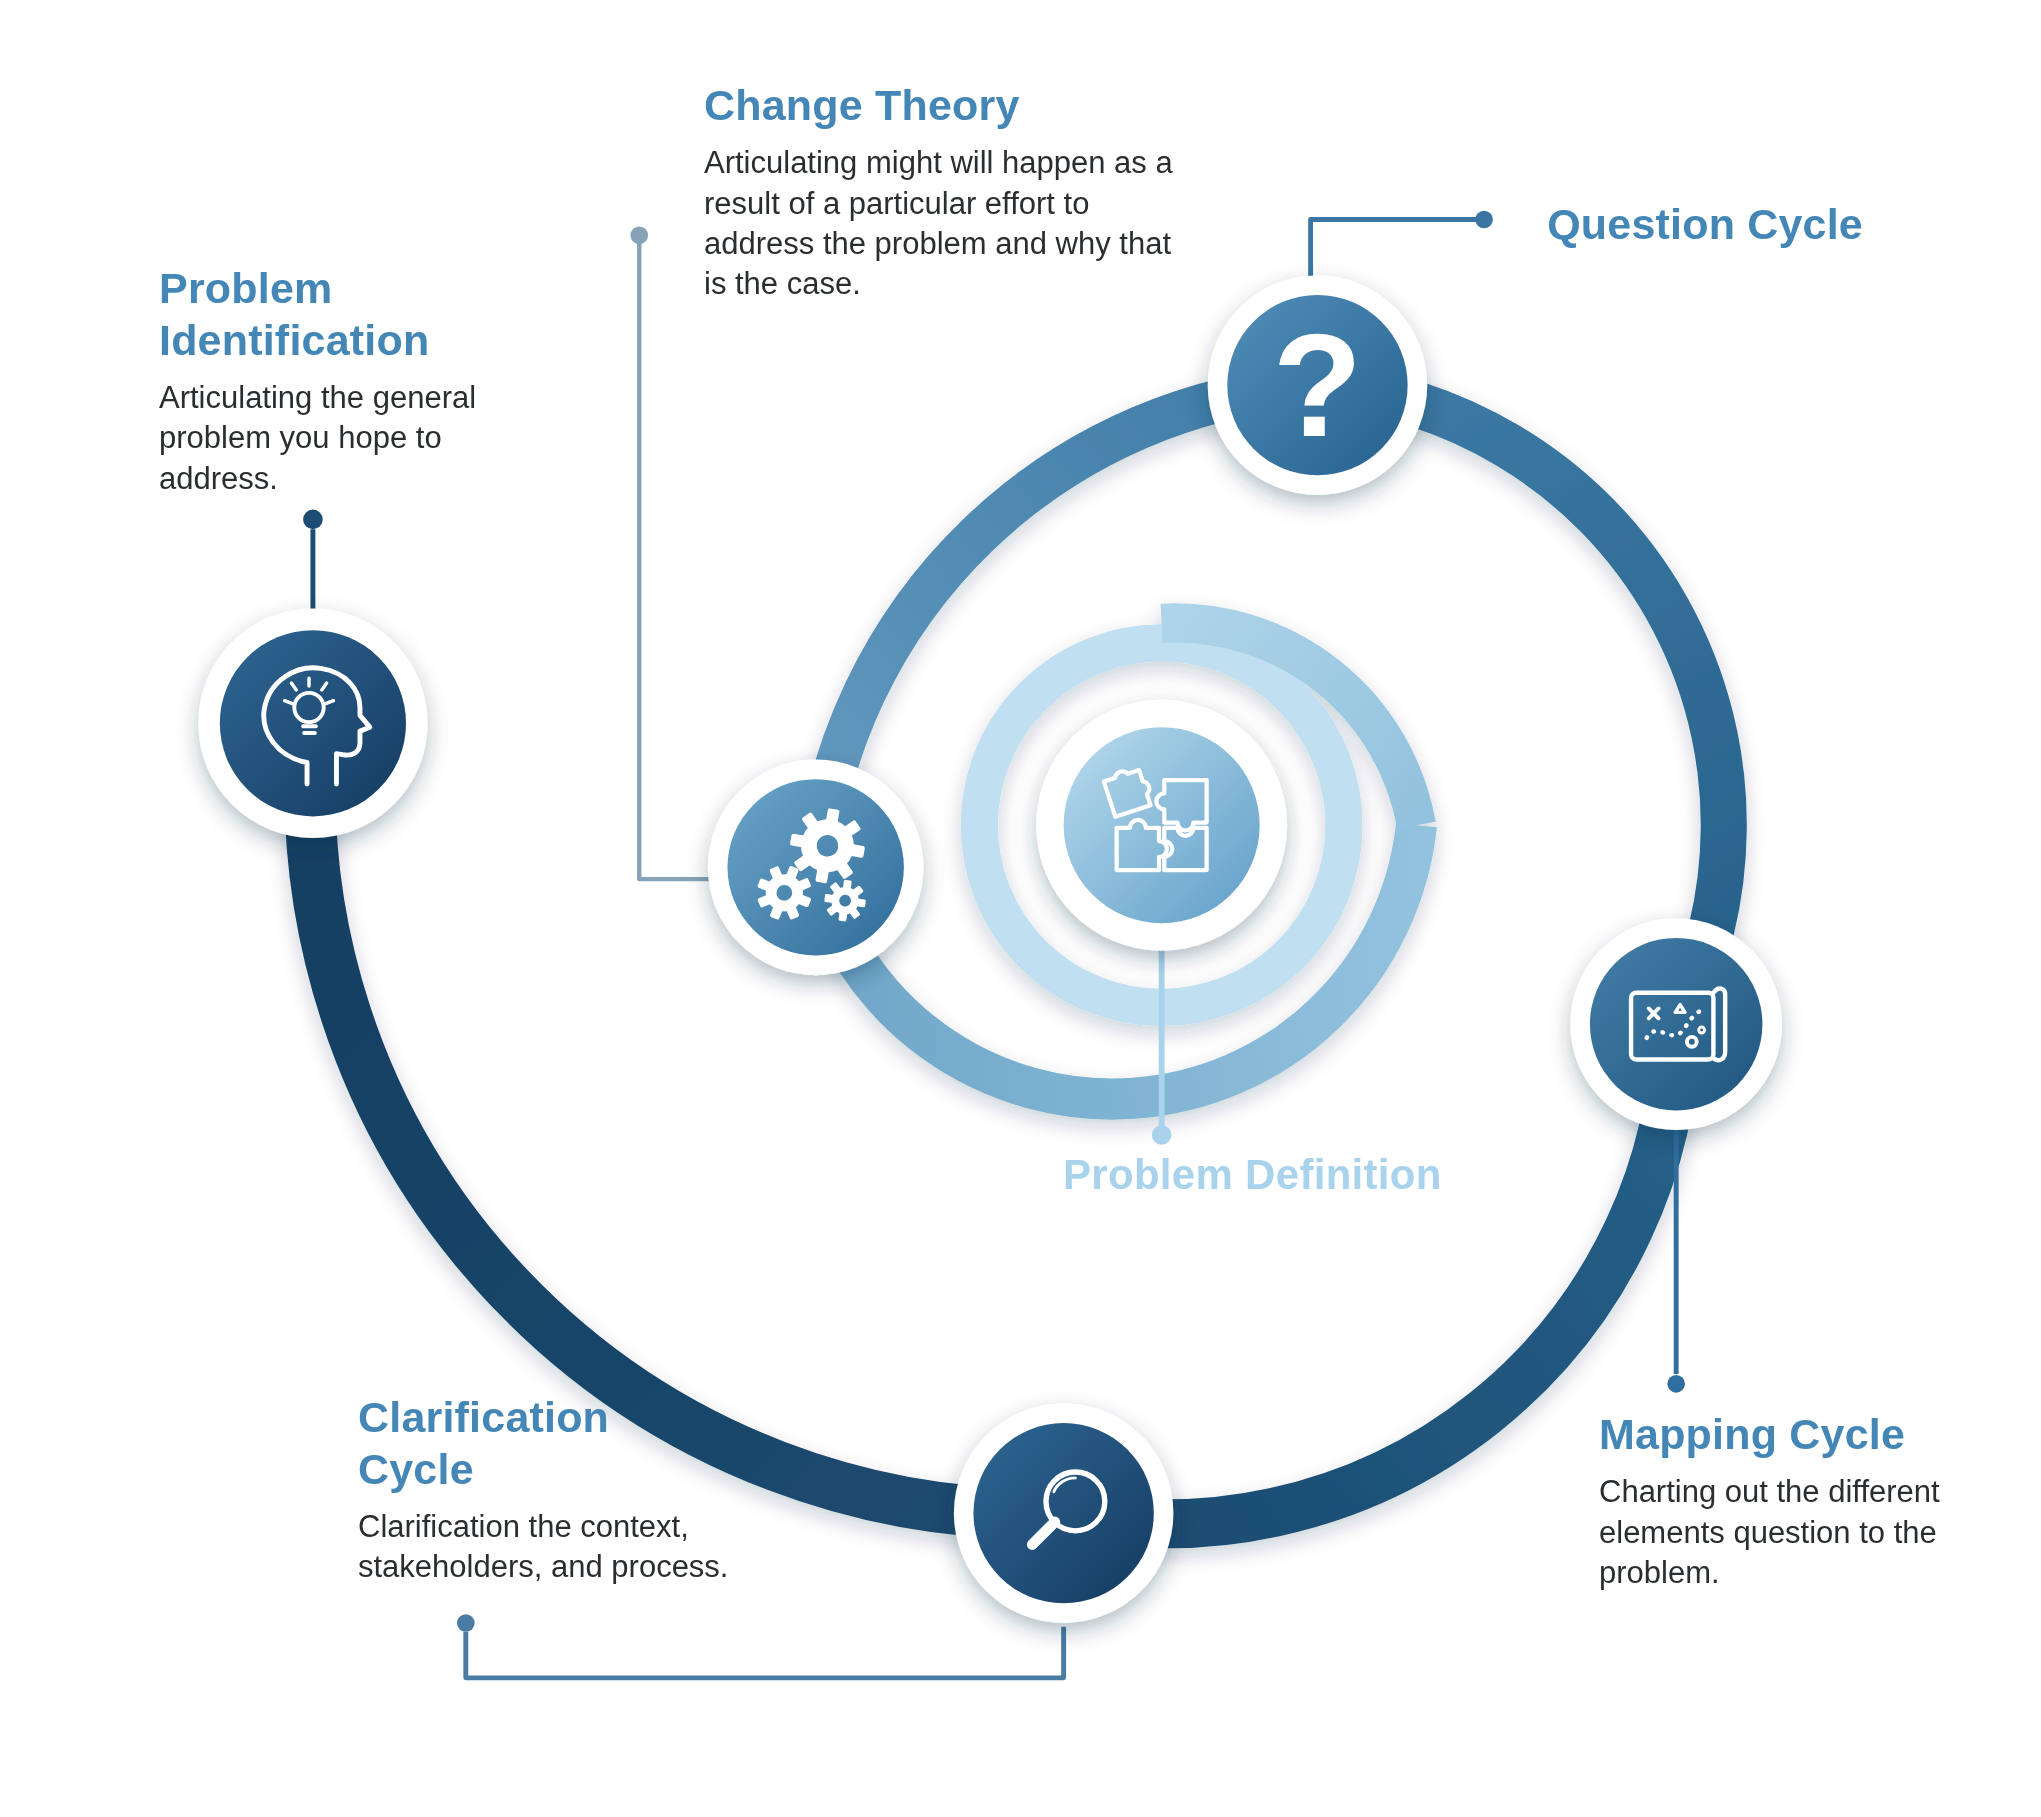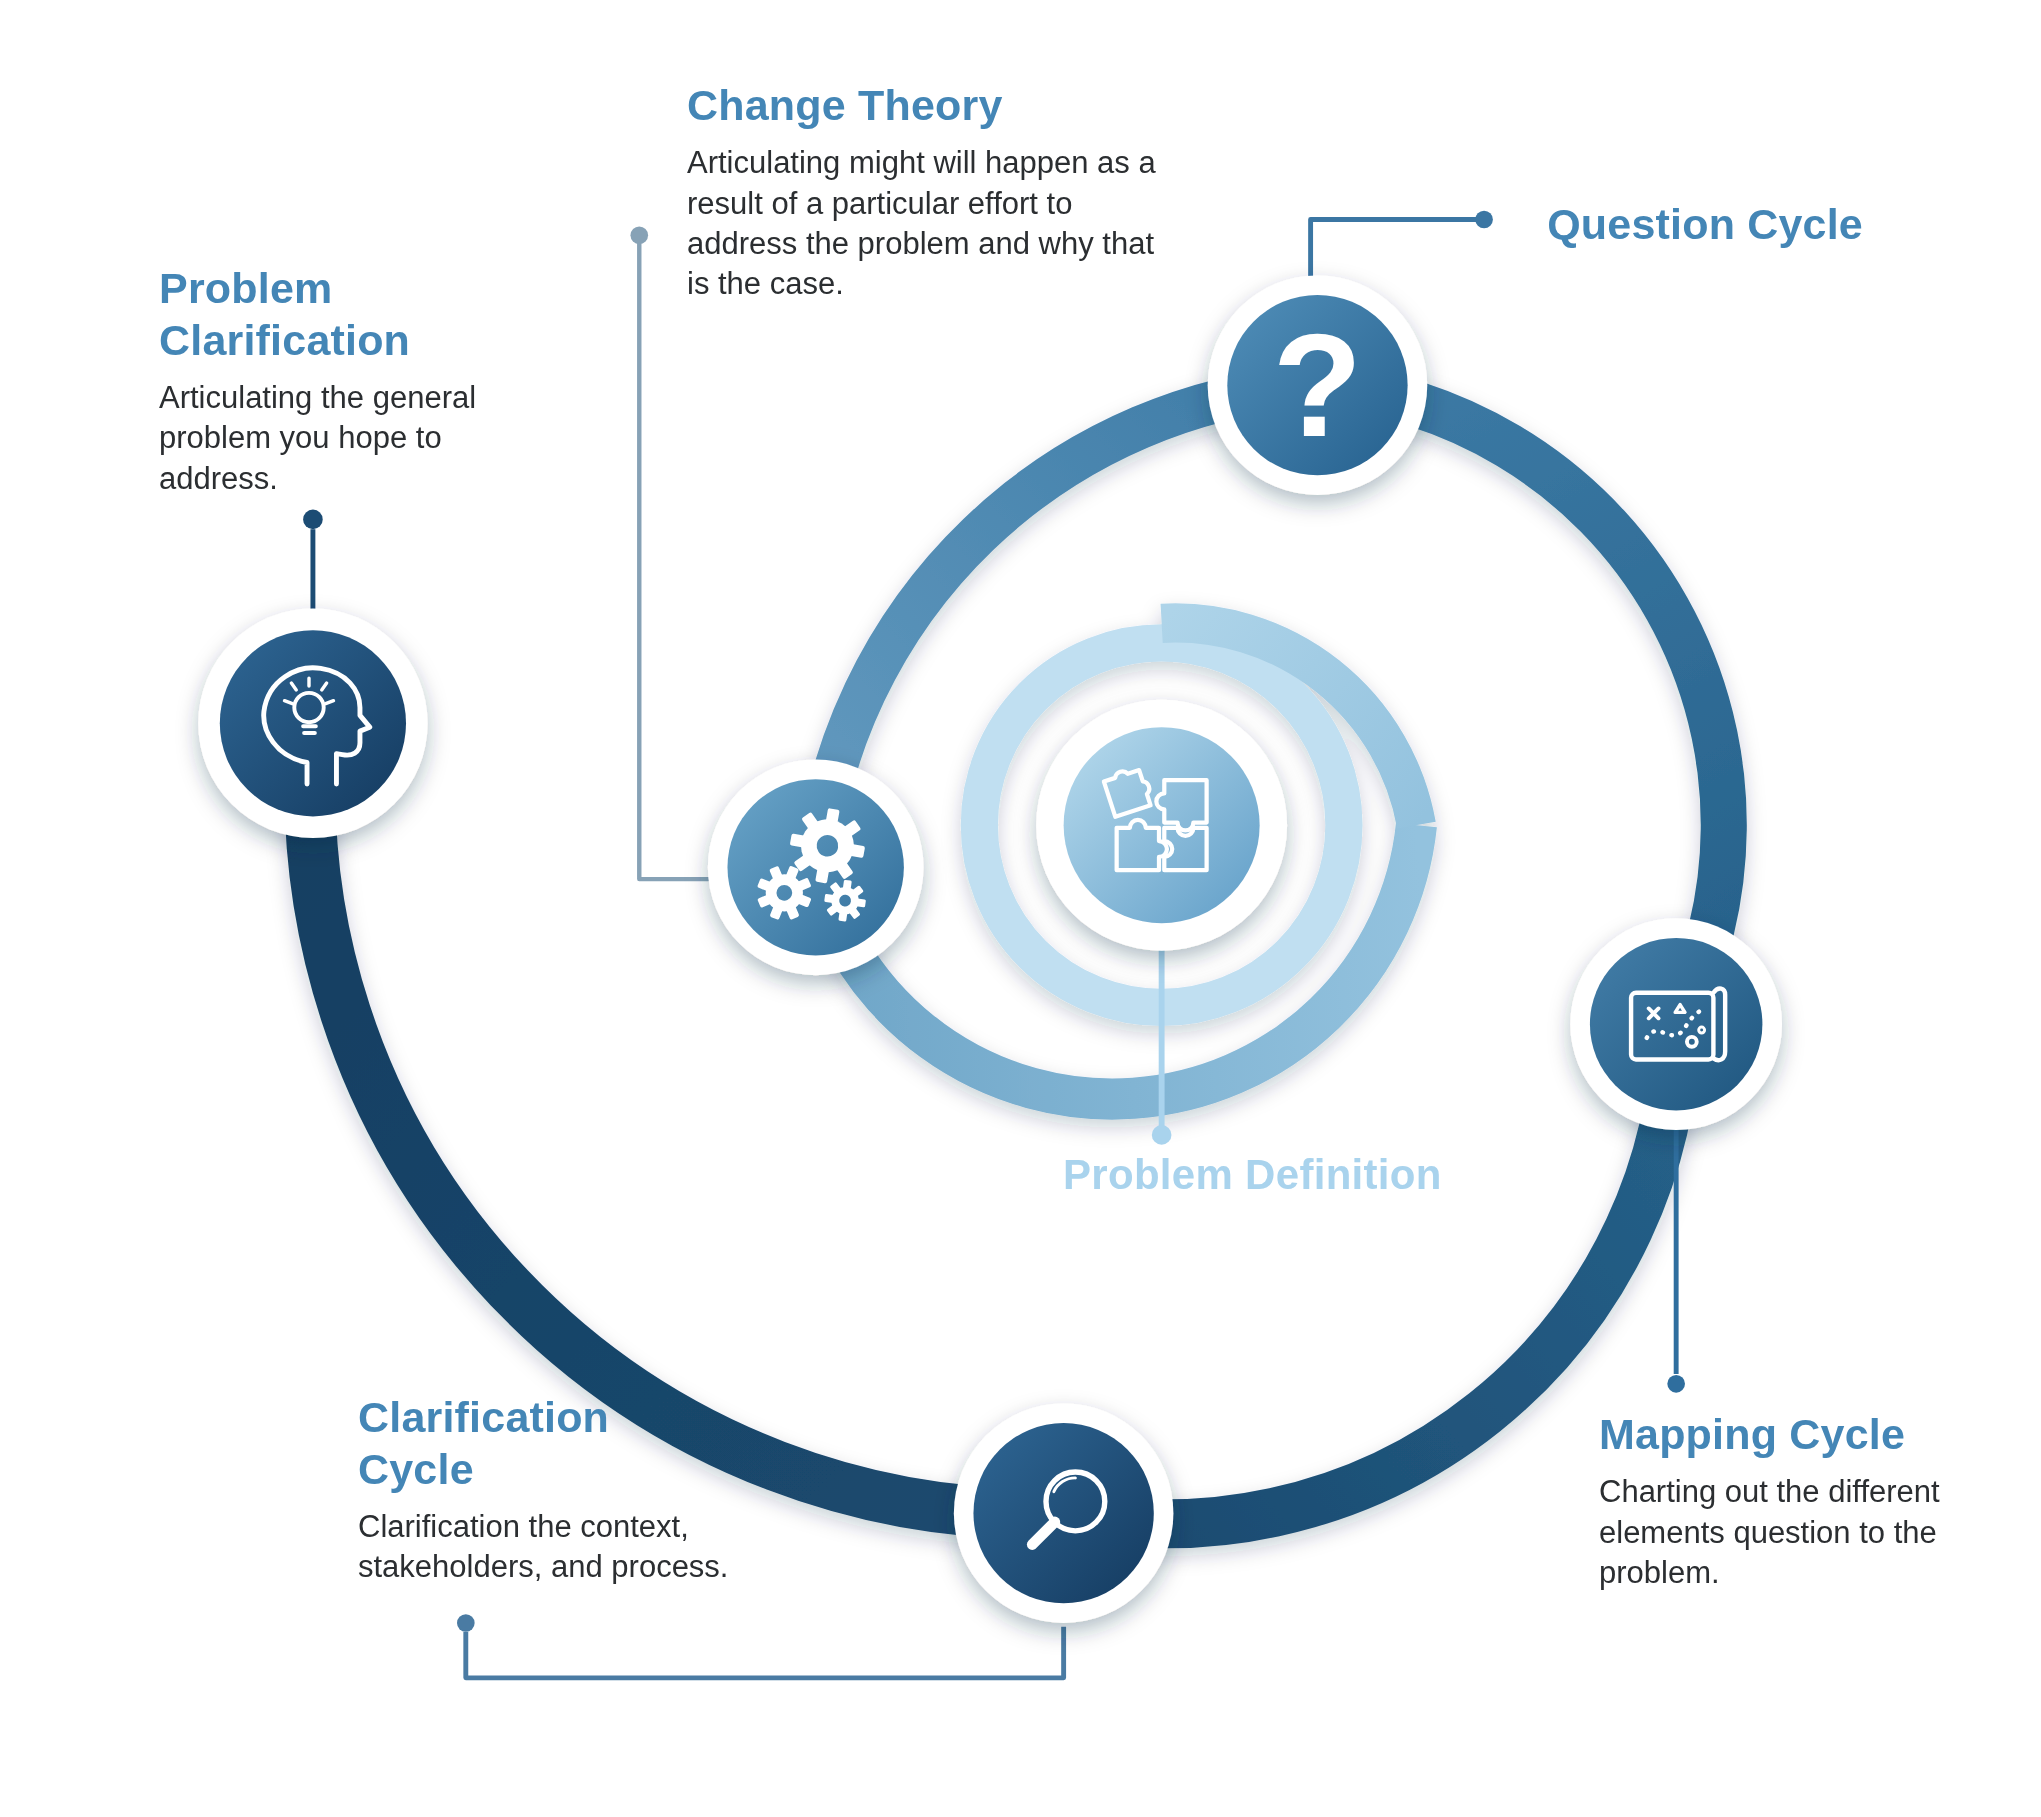--- a/index.html
+++ b/index.html
@@ -18,21 +18,21 @@
     font-weight:bold;
     color:#4486b6;
     letter-spacing:0.2px;
   }
   .label-block p{
     margin:0;
     font-size:31px;line-height:1.3;
     color:#2b2e31;
   }
   .pi{left:159px;top:263px;width:341px;}
-  .ct{left:687px;top:80px;width:469px;}
+  .ct{left:704px;top:80px;width:469px;}
   .qc{left:1440px;top:199px;width:423px;text-align:right;}
   .mc{left:1599px;top:1409px;width:380px;}
   .cc{left:330px;top:1392px;width:417px;margin-left:28px;}
   .cc h2{max-width:323px;}
   .center-label{
     position:absolute;left:1063px;top:1151px;
     font-size:42px;font-weight:bold;color:#a9d3ed;letter-spacing:0.3px;
   }
 </style>
 </head>
@@ -223,21 +223,21 @@
         <path d="M 2 2 H 12 A 6 6 0 0 0 24 2 H 34 V 34 H 2 V 24 A 6 6 0 0 0 2 12 Z"></path>
         <path d="M 2 -34 H 34 V -2 H 24 A 6 6 0 0 1 12 -2 H 2 V -12 A 6 6 0 0 1 2 -24 Z"></path>
         <g transform="translate(-26,-24) rotate(-18)">
           <path d="M -14 -14 H -5 A 5.5 5.5 0 0 1 5 -14 H 14 V -5 A 5.5 5.5 0 0 1 14 5 V 14 H -14 Z"></path>
         </g>
       </g>
     </g>
   </svg>
 
   <div class="label-block pi">
-    <h2>Problem Clarification</h2>
+    <h2>Problem Identification</h2>
     <p>Articulating the general problem you hope to address.</p>
   </div>
 
   <div class="label-block ct">
     <h2>Change Theory</h2>
     <p>Articulating might will happen as a result of a particular effort to address the problem and why that is the case.</p>
   </div>
 
   <div class="label-block qc">
     <h2>Question Cycle</h2>

